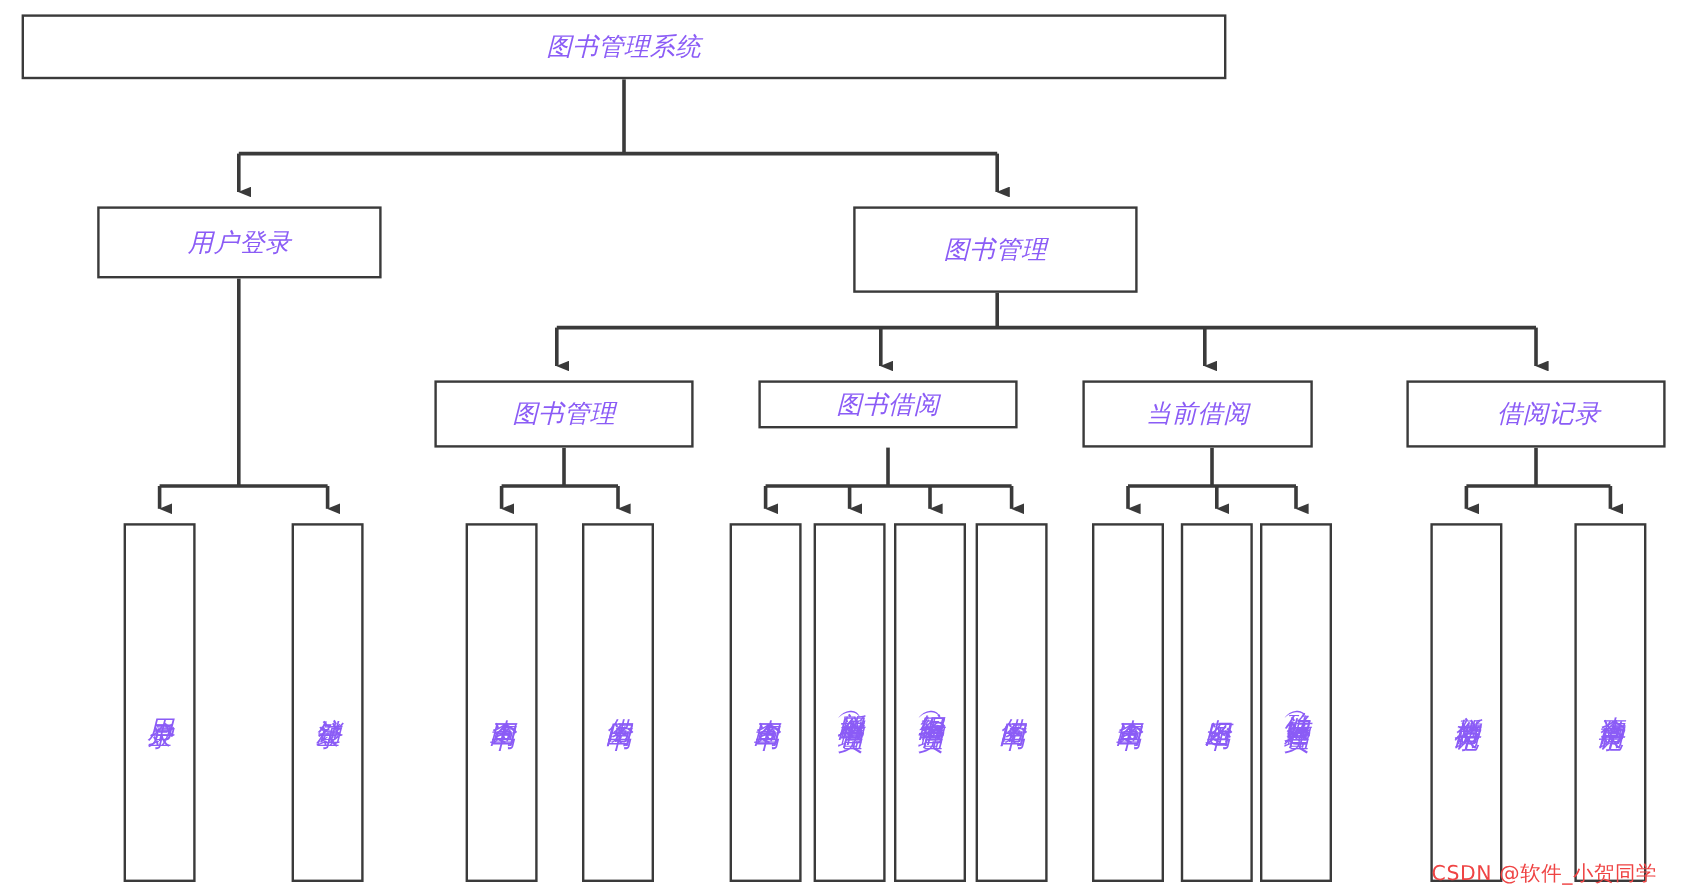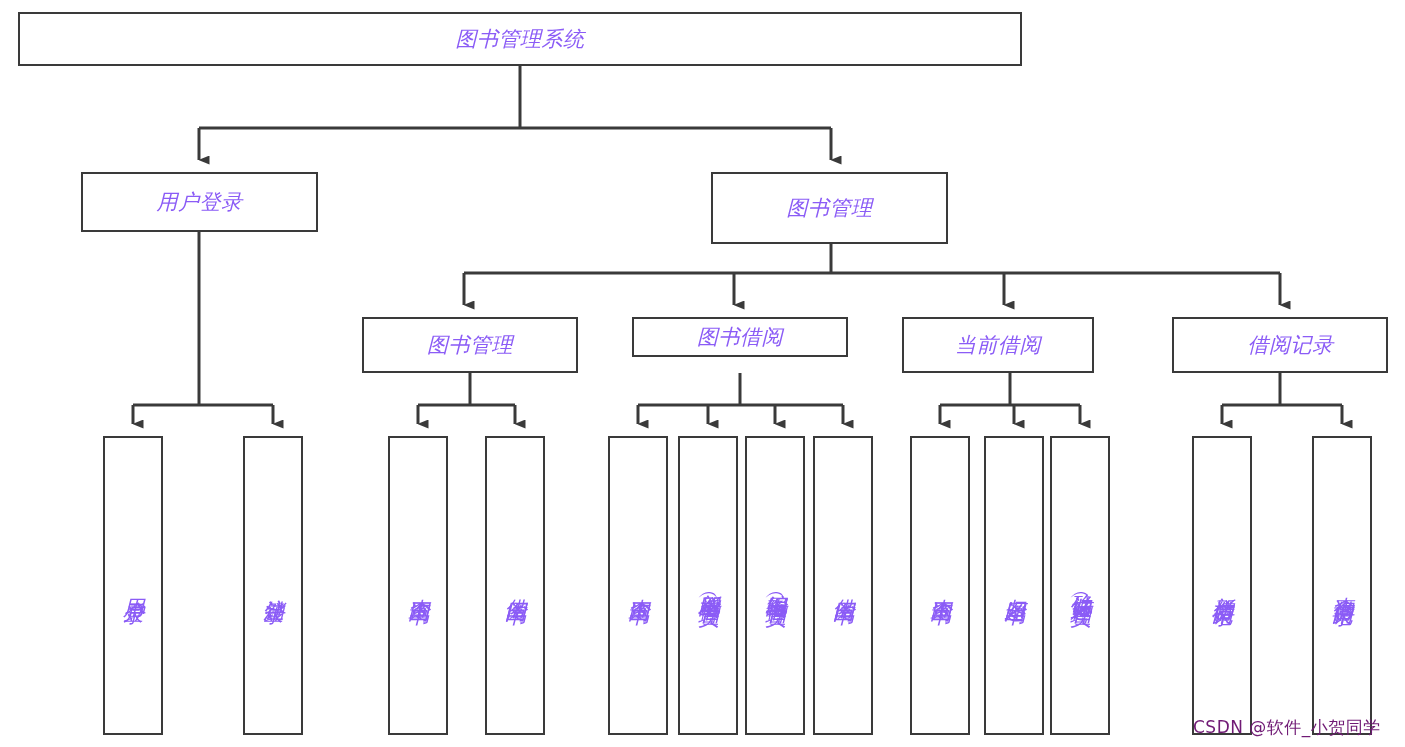--- a/index.html
+++ b/index.html
@@ -45,21 +45,21 @@
     font-size: 21px;
     writing-mode: vertical-rl;
     text-orientation: upright;
     letter-spacing: 2px;
     white-space: nowrap;
     padding: 4px 0;
   }
   .watermark {
     position: absolute;
     font-size: 17px;
-    color: #701a75;
+    color: #ef4444;
     white-space: nowrap;
     letter-spacing: 0.5px;
   }
 </style>
 </head>
 <body>
 
 <div id="canvas">
 
   <svg id="diagram-svg" viewBox="0 0 1405 747" xmlns="http://www.w3.org/2000/svg">

